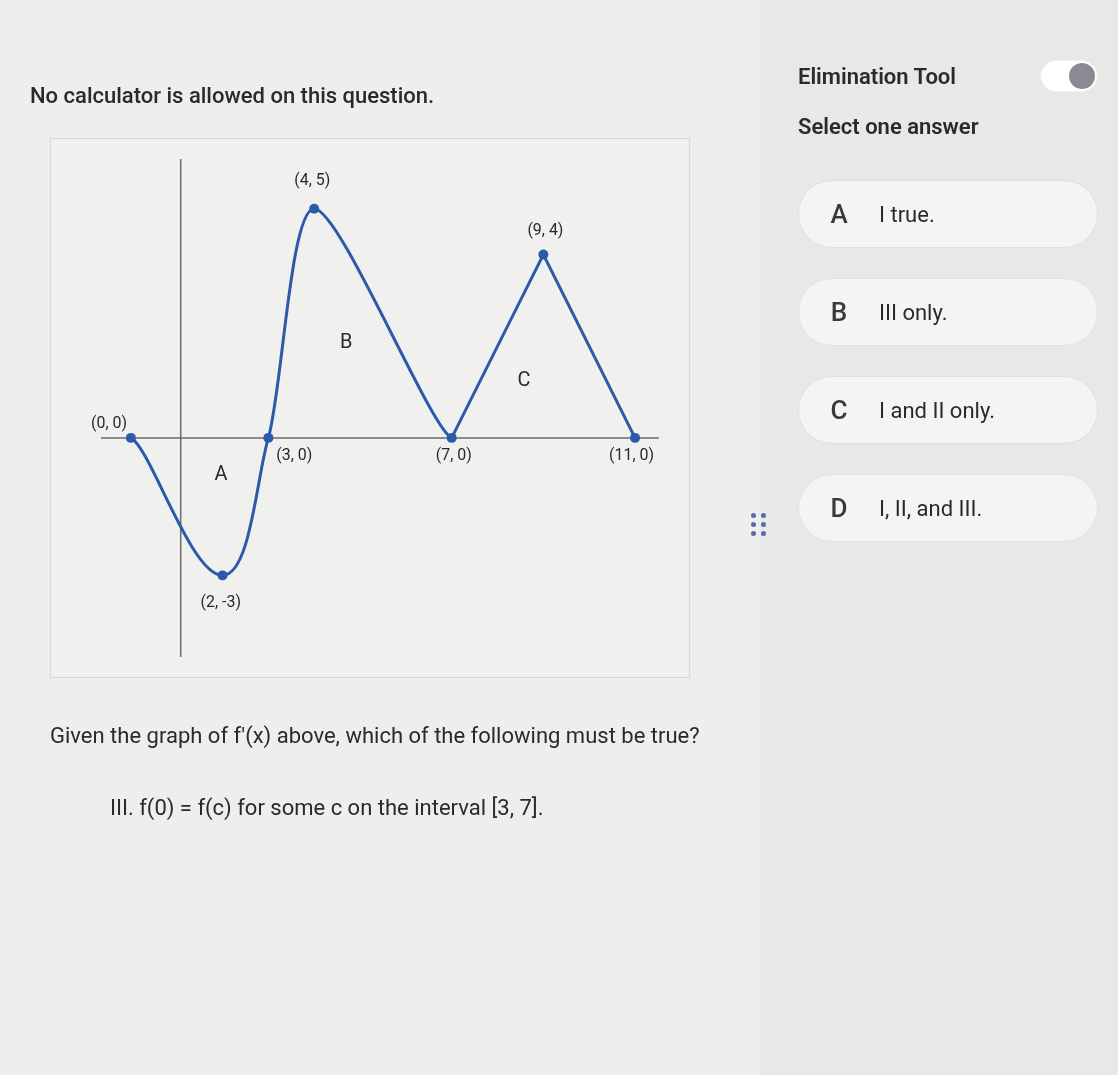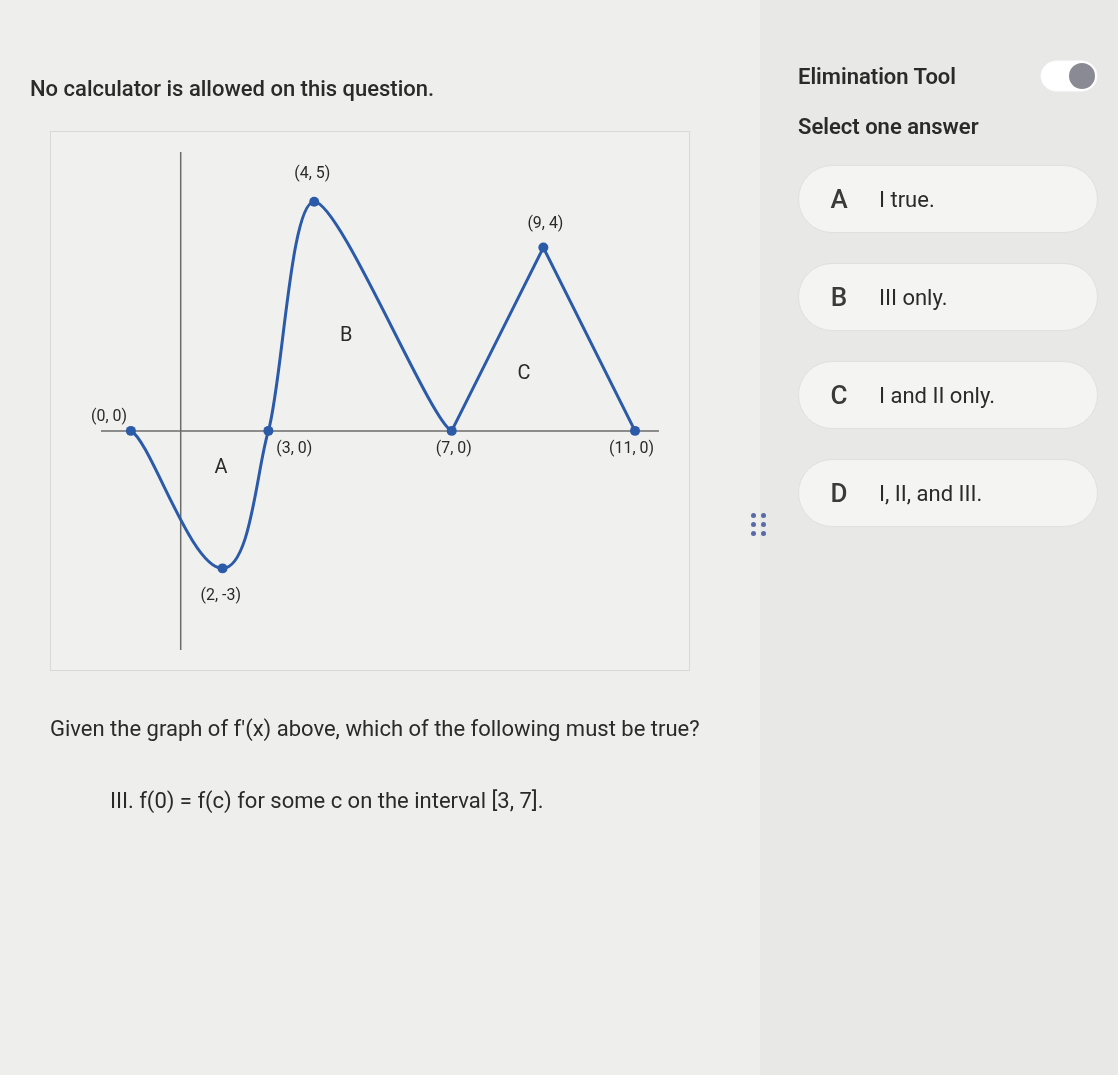--- a/index.html
+++ b/index.html
@@ -10,21 +10,21 @@
       height: 1075px;
       position: relative;
       color: #2a2a2a;
     }
     .main-area {
       position: absolute;
       left: 0;
       top: 0;
       width: 760px;
       height: 100%;
-      padding: 16px 30px;
+      padding: 23px 30px;
       background: #eeeeed;
     }
     .instruction {
       font-size: 22px;
       font-weight: 500;
       margin-top: 60px;
       margin-bottom: 30px;
     }
     .graph-box {
       background: #f0f0ef;
@@ -76,21 +76,21 @@
       right: 3px;
       top: 3px;
       width: 26px;
       height: 26px;
       background: #8a8a95;
       border-radius: 50%;
     }
     .select-label {
       font-size: 22px;
       font-weight: 600;
-      margin-bottom: 26px;
+      margin-bottom: 41px;
     }
     .answer {
       display: flex;
       align-items: center;
       gap: 26px;
       background: #f4f4f3;
       border: 1px solid #e0e0de;
       border-radius: 34px;
       padding: 18px 26px;
       margin-bottom: 30px;

